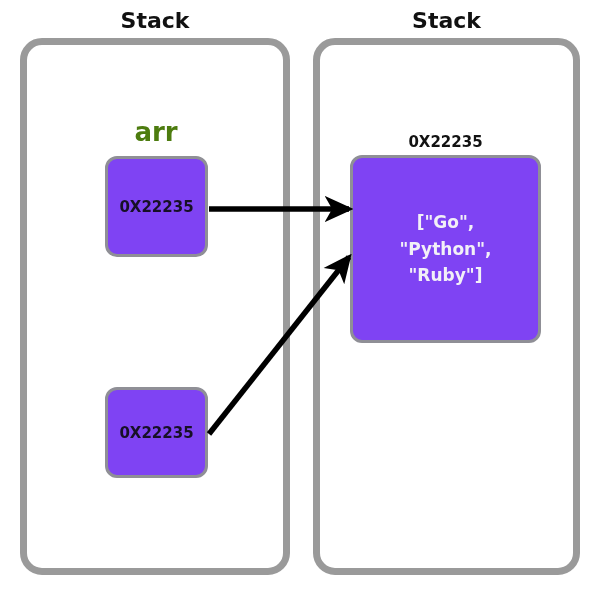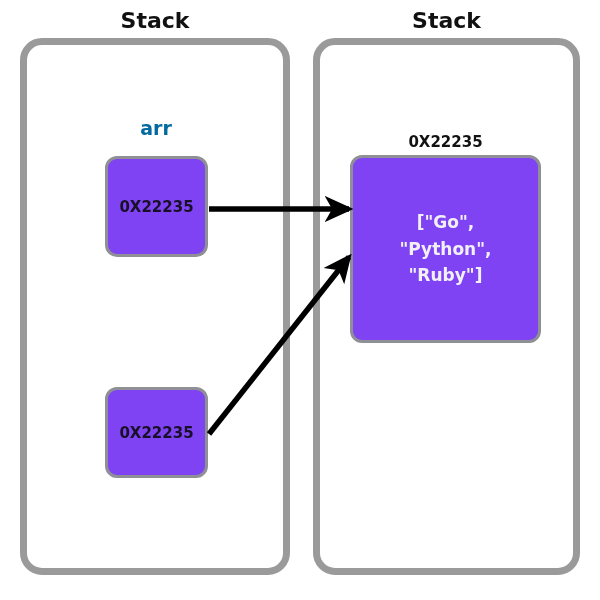--- a/index.html
+++ b/index.html
@@ -36,23 +36,23 @@
     border-radius: 22px;
     background: transparent;
     box-sizing: border-box;
   }
   #stack-box { left: 20px;  top: 38px; width: 270px; height: 537px; }
   #heap-box  { left: 313px; top: 38px; width: 267px; height: 537px; }
 
   
   .var-label {
     position: absolute;
-    font-size: 19px;
+    font-size: 26px;
     font-weight: bold;
-    color: #0369a1;
+    color: #4d7c0f;
     text-align: center;
     white-space: nowrap;
   }
   #arr-label  { left: 105px; top: 117px; width: 102px; }
   #arr1-label { left: 105px; top: 348px; width: 102px; }
 
   
   .cell {
     position: absolute;
     background: #7f43f3;

